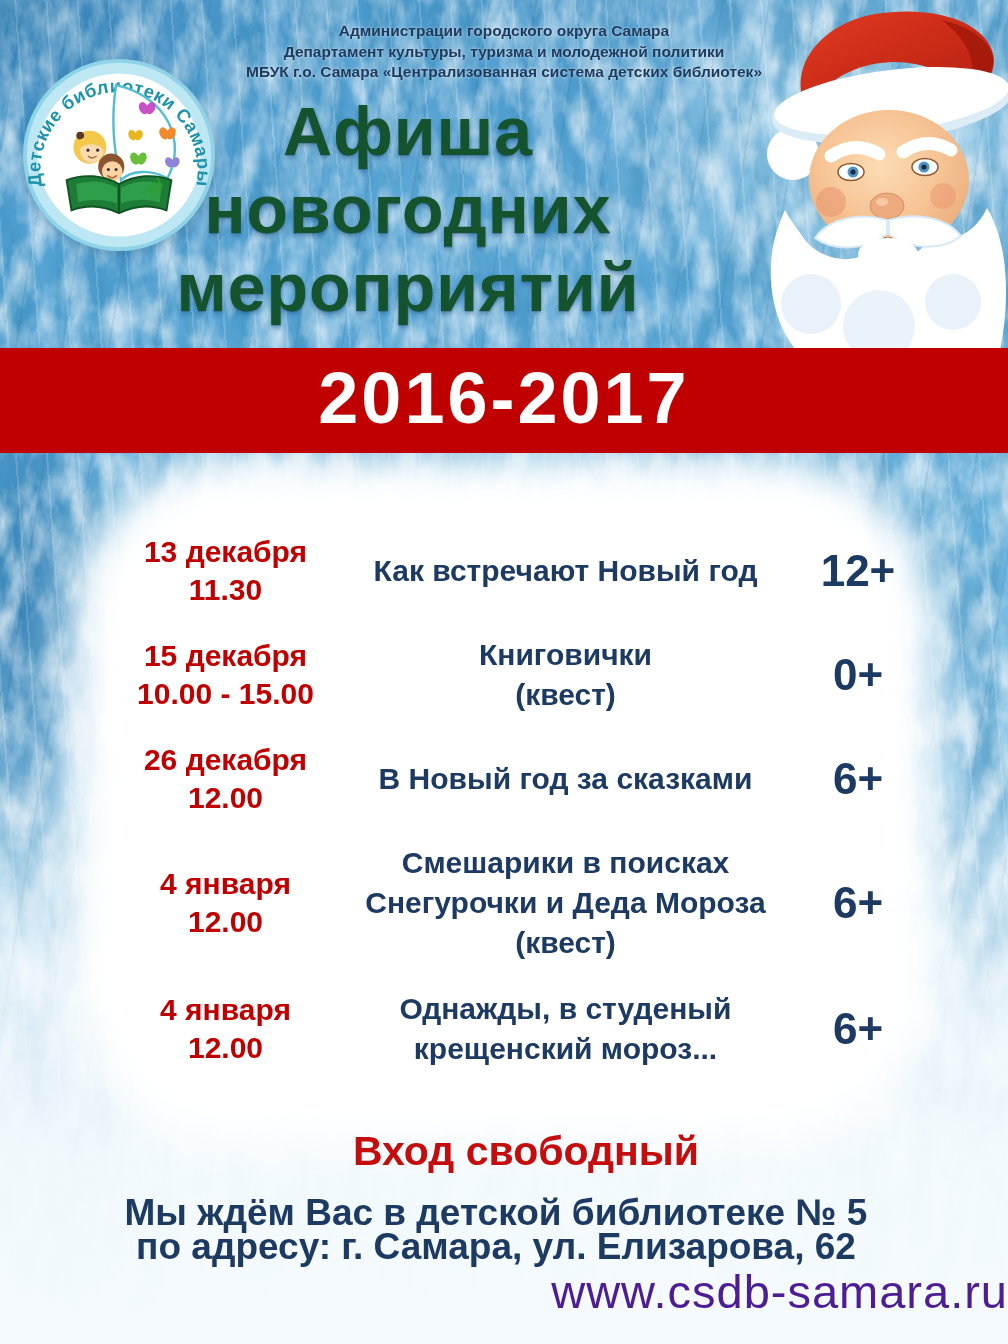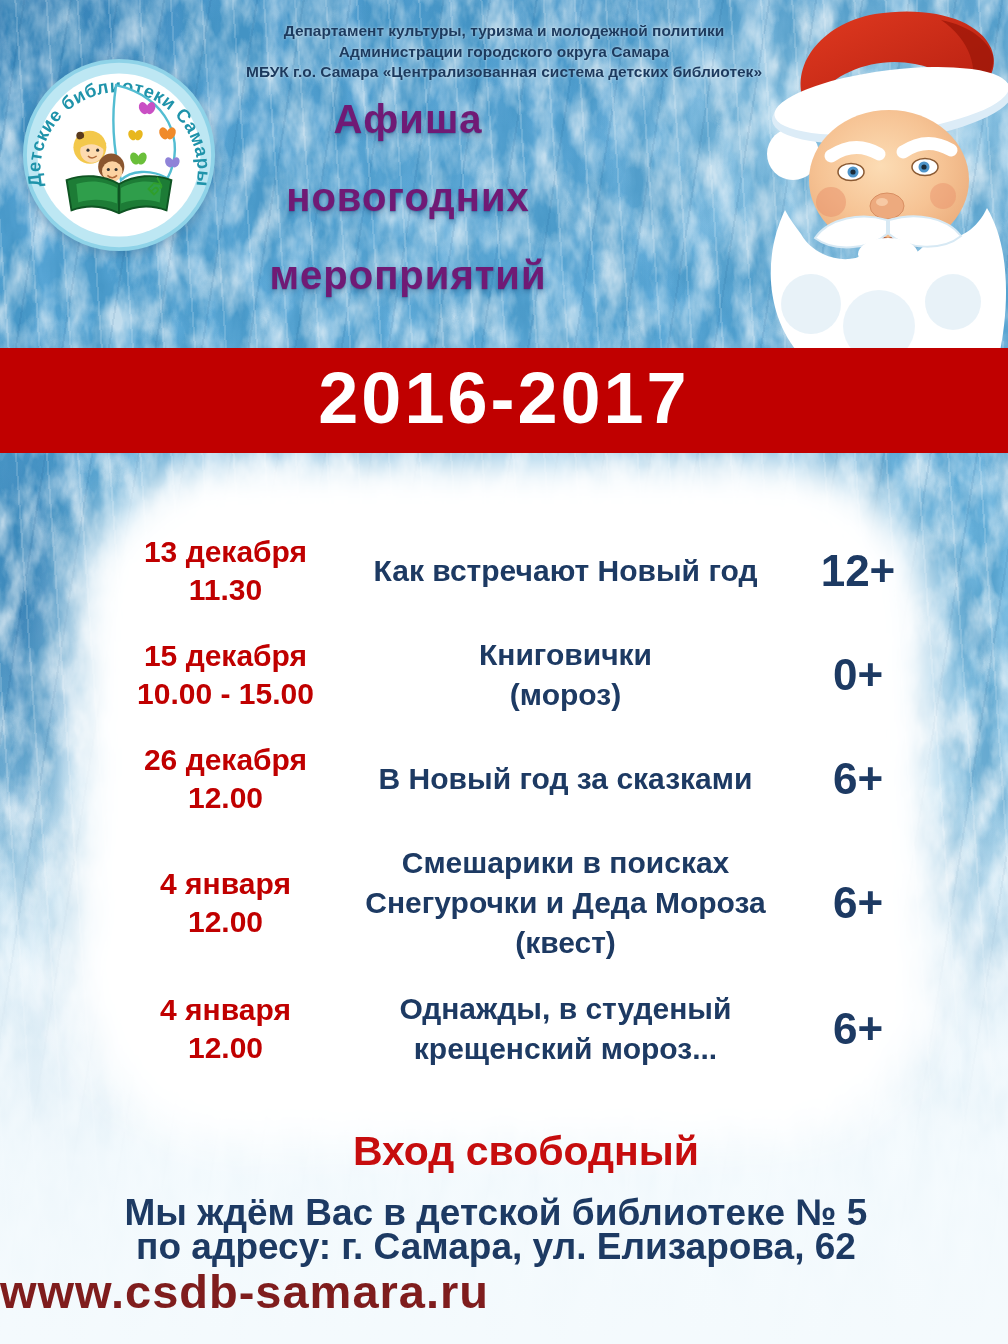--- a/index.html
+++ b/index.html
@@ -34,22 +34,22 @@
 
   
   .org-header { position:absolute; top:21px; left:0; right:0; z-index:6;
     text-align:center; font-size:15.5px; font-weight:bold; color:#1c3a5e;
     line-height:20.5px; text-shadow:0 0 3px rgba(255,255,255,.55); }
 
   .logo { position:absolute; top:58px; left:22px; width:194px; height:194px; z-index:6;
     filter:drop-shadow(0 3px 6px rgba(20,60,100,.3)); }
   .logo svg { width:100%; height:100%; display:block; }
 
-  .main-title { position:absolute; top:80px; left:168px; width:480px; z-index:6;
-    text-align:center; color:#701a75; font-weight:bold; font-size:40px; line-height:78px;
+  .main-title { position:absolute; top:92px; left:168px; width:480px; z-index:6;
+    text-align:center; color:#14532d; font-weight:bold; font-size:68px; line-height:78px;
     letter-spacing:1px; text-shadow:0 3px 5px rgba(25,70,120,.45), 0 1px 1px rgba(25,70,120,.3); }
 
   .santa { position:absolute; top:4px; right:0; width:282px; height:352px; z-index:4; }
   .santa svg { width:100%; height:100%; display:block; }
 
   
   .banner { position:absolute; top:348px; left:0; right:0; height:105px; z-index:5;
     background:var(--red); display:flex; align-items:center; justify-content:center; }
   .banner-text { color:#fff; font-size:72px; font-weight:bold; letter-spacing:3px; padding-bottom:5px; }
 
@@ -65,21 +65,21 @@
   .event-title { flex:1; text-align:center; color:var(--navy);
     font-weight:bold; font-size:30px; line-height:40px; white-space:pre-line; padding:0 8px; }
   .event-age { width:120px; text-align:center; color:var(--navy); font-weight:bold; font-size:44px; }
 
   
   .free-entry { position:absolute; top:1128px; left:0; right:0; z-index:6;
     text-align:center; color:var(--free-red); font-size:41px; font-weight:bold;margin-left:44px; }
   .address { position:absolute; top:1196px; left:0; right:16px; z-index:6;
     text-align:center; color:var(--navy); font-size:37px; font-weight:bold; line-height:34px; }
   .website { position:absolute; top:1264px; left:0; right:0; z-index:6;
-    text-align:left; color:#7f1d1d; font-size:47px; font-weight:bold; letter-spacing:1px; }
+    text-align:right; color:#4c1d95; font-size:47px; font-weight:normal; letter-spacing:1px; }
 </style>
 </head>
 <body style="--red: #c00000; --navy: #1d3a63; --free-red: #c60d0e;">
 
 <div class="bg"></div>
 <div class="bg-noise">
   <svg xmlns="http://www.w3.org/2000/svg" width="1008" height="1344">
     <filter id="frostBlue" x="0" y="0" width="100%" height="100%">
       <feTurbulence type="fractalNoise" baseFrequency="0.035 0.012" numOctaves="4" seed="7"></feTurbulence>
       <feColorMatrix type="matrix" values="0 0 0 0 0.04  0 0 0 0 0.26  0 0 0 0 0.5  1.4 1.4 1.4 0 -1.6"></feColorMatrix>
@@ -89,22 +89,22 @@
       <feColorMatrix type="matrix" values="0 0 0 0 1  0 0 0 0 1  0 0 0 0 1  1.1 1.1 1.1 0 -1.35"></feColorMatrix>
     </filter>
     <rect width="1008" height="1344" filter="url(#frostBlue)" opacity="0.5"></rect>
     <rect width="1008" height="1344" filter="url(#frostWhite)" opacity="0.65"></rect>
   </svg>
 </div>
 <div class="bg-streaks"></div>
 <div class="bg-fade"></div>
 
 <div class="org-header">
+  <div>Администрации городского округа Самара</div>
   <div>Департамент культуры, туризма и молодежной политики</div>
-  <div>Администрации городского округа Самара</div>
   <div>МБУК г.о. Самара «Централизованная система детских библиотек»</div>
 </div>
 
 <div class="logo">
   <svg viewBox="0 0 200 200" xmlns="http://www.w3.org/2000/svg" xmlns:xlink="http://www.w3.org/1999/xlink">
     <circle cx="100" cy="100" r="99" fill="#8fd3e8"></circle>
     <circle cx="100" cy="100" r="95" fill="#bde7f3"></circle>
     <circle cx="100" cy="100" r="84" fill="#ffffff"></circle>
     <path id="logoArc" d="M 22,138 A 81,81 0 1 1 178,138" fill="none"></path>
     <path id="sloganArc1" d="M 52,128 A 56,56 0 0 0 148,128" fill="none"></path>
@@ -239,21 +239,21 @@
       <div class="event-title">Как встречают Новый год</div>
       <div class="event-age">12+</div>
     </div>
 
     <div class="event-row">
       <div class="event-date">
         <div>15 декабря</div>
         <div>10.00 - 15.00</div>
       </div>
       <div class="event-title">Книговички
-(мороз)</div>
+(квест)</div>
       <div class="event-age">0+</div>
     </div>
 
     <div class="event-row">
       <div class="event-date">
         <div>26 декабря</div>
         <div>12.00</div>
       </div>
       <div class="event-title">В Новый год за сказками</div>
       <div class="event-age">6+</div>

